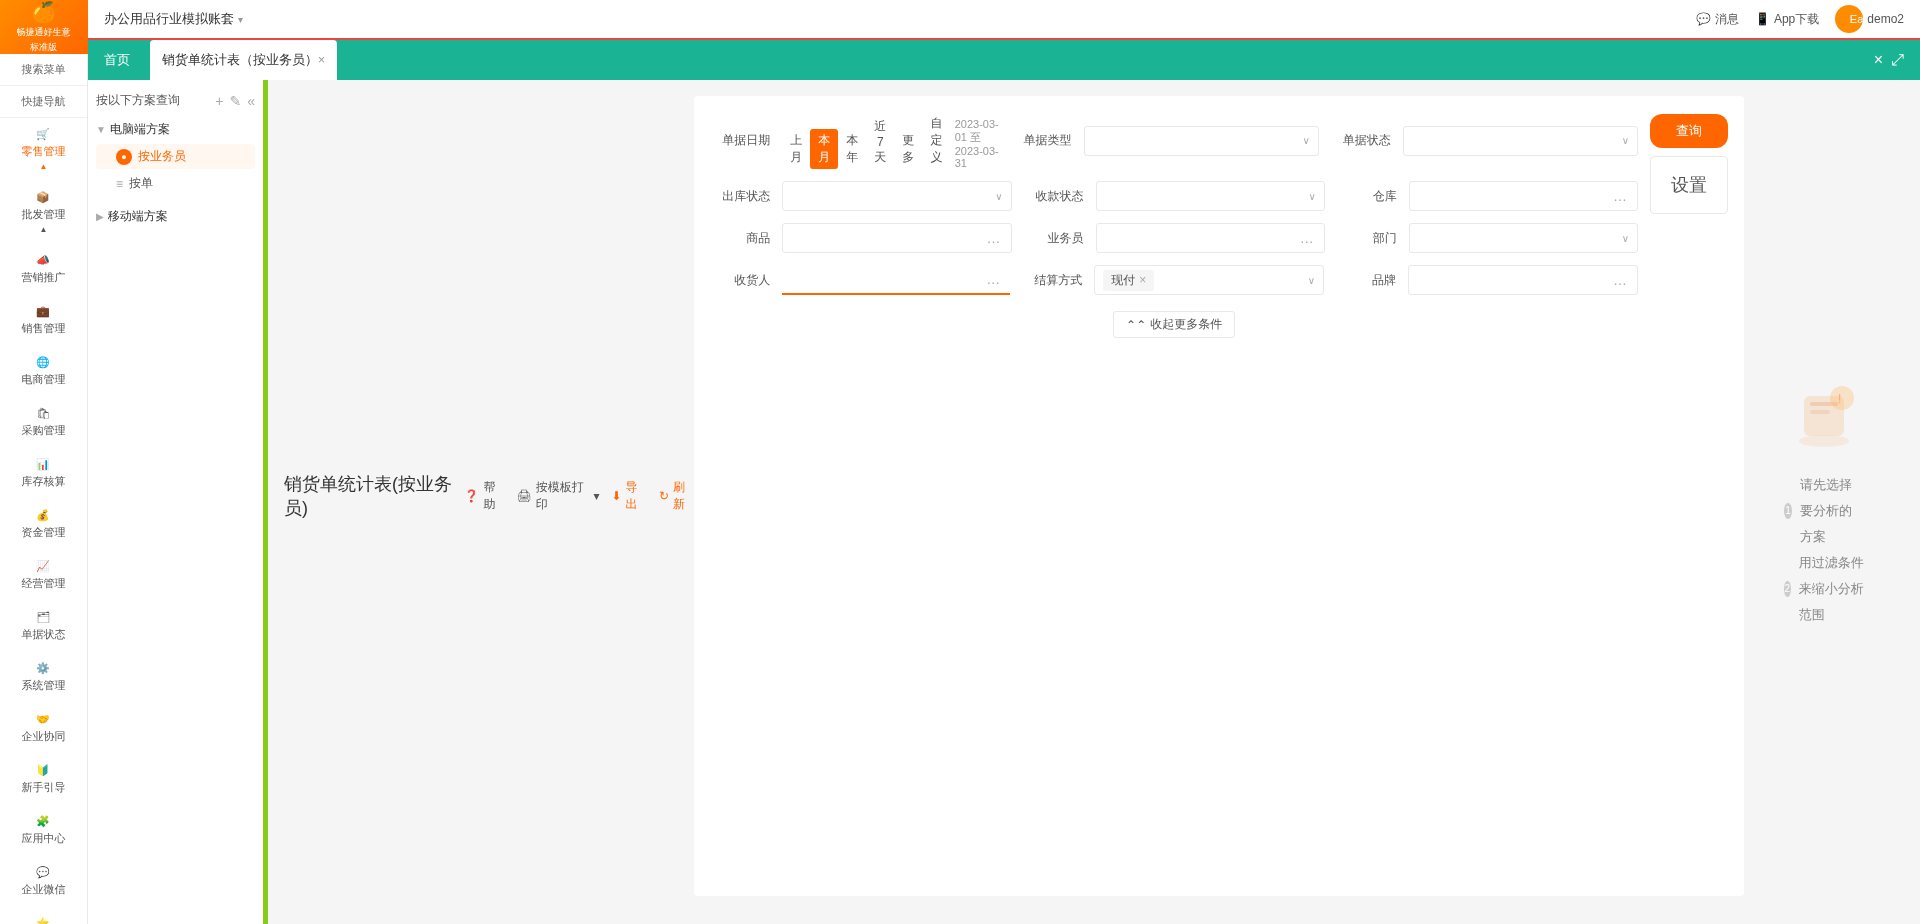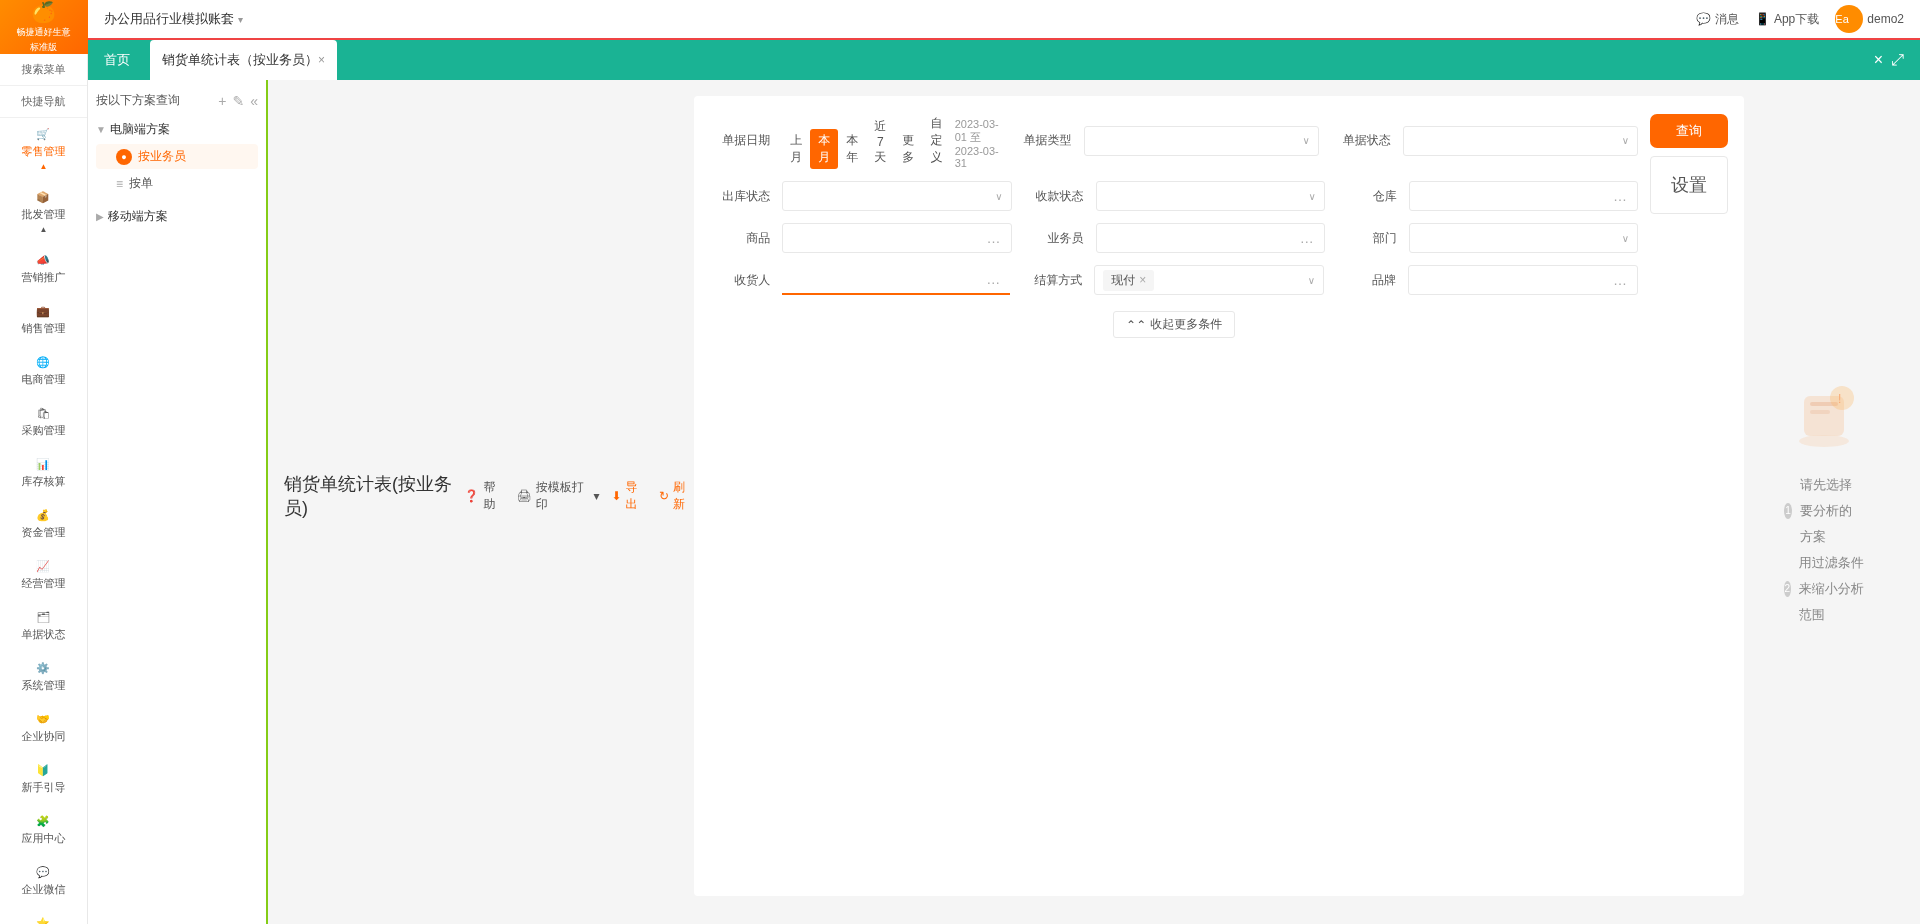--- a/index.html
+++ b/index.html
@@ -19,35 +19,35 @@
     
     .main { flex: 1; display: flex; flex-direction: column; overflow: hidden; }
 
     
     .topbar { height: 40px; background: #fff; border-bottom: 2px solid #ef4444; display: flex; align-items: center; justify-content: space-between; padding: 0 16px; }
     .topbar-left { display: flex; align-items: center; gap: 8px; }
     .topbar-selector { display: flex; align-items: center; gap: 4px; color: #333; font-size: 13px; cursor: pointer; }
     .topbar-selector-arrow { color: #999; font-size: 10px; }
     .topbar-right { display: flex; align-items: center; gap: 16px; color: #555; font-size: 12px; }
     .topbar-right-item { display: flex; align-items: center; gap: 4px; cursor: pointer; }
-    .user-avatar { width: 28px; height: 28px; border-radius: 50%; background: #ff8c00; display: flex; align-items: center; justify-content: flex-start; color: #fff; font-size: 11px; overflow: hidden; }
+    .user-avatar { width: 28px; height: 28px; border-radius: 50%; background: #ff8c00; display: flex; align-items: center; justify-content: flex-end; color: #fff; font-size: 11px; overflow: hidden; }
 
     
     .tabbar { height: 40px; background: #1ab394; display: flex; align-items: center; padding: 0 0; }
     .tab-home { padding: 0 16px; height: 33px; display: flex; align-items: center; color: #fff; font-size: 13px; cursor: pointer; background: #1ab394; }
     .tab-active { padding: 0 12px; height: 40px; display: flex; align-items: center; gap: 0; background: #fff; color: #333; font-size: 13px; border-radius: 4px 4px 0 0; margin-left: 4px; cursor: pointer; }
     .tab-close { color: #999; font-size: 12px; cursor: pointer; }
     .tabbar-actions { margin-left: auto; display: flex; align-items: center; gap: 8px; padding-right: 16px; }
     .tabbar-action-btn { color: #fff; font-size: 16px; cursor: pointer; background: none; border: none; }
 
     
     .content { flex: 1; display: flex; overflow: hidden; background: #f5f5f5; }
 
     
-    .left-panel { width: 180px; background: #fff; border-right: 2px solid #84cc16; padding: 12px 8px; overflow-y: auto; }
+    .left-panel { width: 180px; background: #fff; border-right: 5px solid #84cc16; padding: 12px 8px; overflow-y: auto; }
     .left-panel-title { font-size: 12px; color: #555; margin-bottom: 8px; display: flex; align-items: center; justify-content: space-between; }
     .left-panel-title-text { font-weight: 500; }
     .left-panel-actions { display: flex; gap: 6px; }
     .left-panel-action { color: #aaa; font-size: 14px; cursor: pointer; }
     .schema-section { margin-top: 4px; }
     .schema-parent { display: flex; align-items: center; gap: 4px; padding: 4px 0; color: #333; font-size: 12px; cursor: pointer; }
     .schema-parent .arrow { color: #aaa; font-size: 10px; }
     .schema-child { padding: 4px 0 4px 20px; display: flex; align-items: center; gap: 6px; color: #ff6600; font-size: 12px; cursor: pointer; background: #fff7f0; border-radius: 4px; margin: 2px 0; }
     .schema-child-plain { padding: 4px 0 4px 20px; display: flex; align-items: center; gap: 6px; color: #555; font-size: 12px; cursor: pointer; }
     .circle-orange { width: 16px; height: 16px; border-radius: 50%; background: #ff6600; display: flex; align-items: center; justify-content: center; color: #fff; font-size: 9px; }
@@ -71,21 +71,21 @@
     .filter-select { flex: 1; height: 30px; border: 1px solid #e8e8e8; border-radius: 3px; padding: 0 8px; font-size: 12px; color: #555; display: flex; align-items: center; justify-content: space-between; cursor: pointer; background: #fff; position: relative; }
     .filter-select-placeholder { color: #aaa; }
     .filter-select-arrow { color: #aaa; font-size: 10px; }
     .filter-select-dots { color: #aaa; font-size: 14px; letter-spacing: 2px; }
     .filter-tag { display: flex; align-items: center; gap: 4px; background: #f5f5f5; padding: 2px 8px; border-radius: 3px; font-size: 12px; color: #555; }
     .filter-tag-x { color: #aaa; cursor: pointer; font-size: 12px; }
 
     
     .collapse-row { display: flex; justify-content: center; padding: 4px 0; }
     .collapse-btn { display: flex; align-items: center; gap: 4px; color: #555; font-size: 12px; cursor: pointer; padding: 4px 12px; border: 1px solid #e8e8e8; border-radius: 3px; background: #fff; }
-    .btn-query { background: #ff6600; color: #fff; border: none; border-radius: 7px; padding: 8px 20px; font-size: 13px; cursor: pointer; }
+    .btn-query { background: #ff6600; color: #fff; border: none; border-radius: 12px; padding: 8px 20px; font-size: 13px; cursor: pointer; }
     .btn-settings { background: #fff; color: #555; border: 1px solid #e8e8e8; border-radius: 4px; padding: 16px 20px; font-size: 18px; cursor: pointer; }
 
     
     .empty-state { flex: 1; display: flex; flex-direction: column; align-items: center; justify-content: center; padding: 40px; }
     .empty-icon { width: 80px; height: 80px; margin-bottom: 16px; opacity: 0.6; }
     .empty-steps { color: #888; font-size: 13px; line-height: 2; }
     .empty-step { display: flex; align-items: center; gap: 8px; }
     .step-num { width: 16px; height: 16px; border-radius: 50%; background: #ccc; color: #fff; font-size: 10px; display: flex; align-items: center; justify-content: center; }
 
     .filter-wrapper { display: flex; gap: 12px; }

